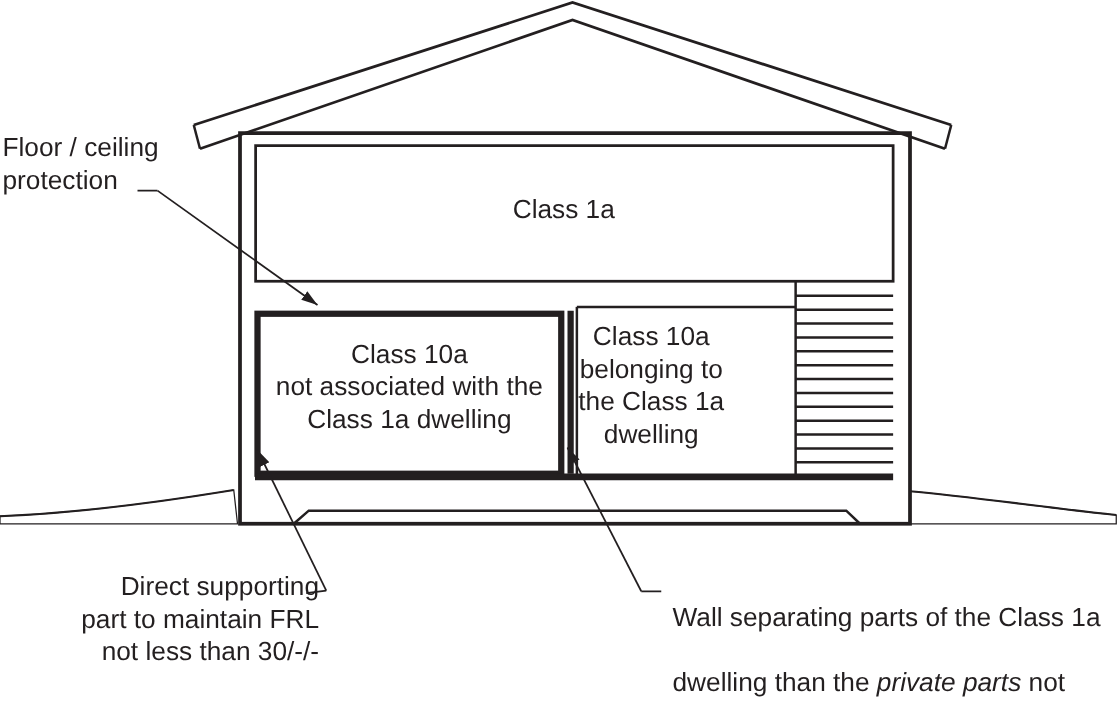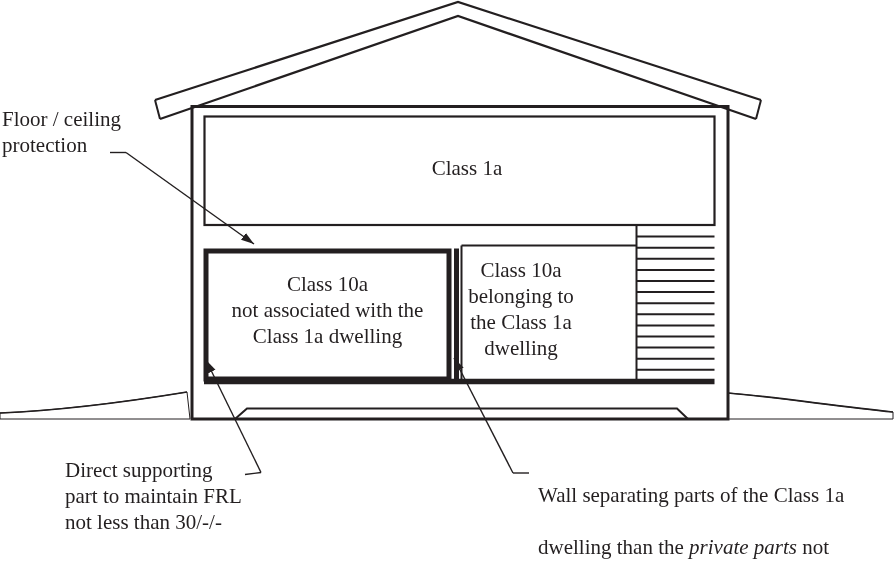--- a/index.html
+++ b/index.html
@@ -1,20 +1,20 @@
 <!DOCTYPE html>
 <html><head>
 <meta charset="utf-8">
 <style>
   html,body { margin:0; padding:0; background:#ffffff; }
   .canvas {
     position:relative;
     width:894px; height:561px;
     background:#ffffff;
-    font-family:Liberation Serif, serif;
+    font-family:Liberation Sans, sans-serif;
     color:#231f20;
     overflow:hidden;
   }
   .canvas svg { position:absolute; left:0; top:0; }
   .ln   { stroke:#231f20; fill:none; }
   .lbl {
     position:absolute;
     font-size:21px;
     line-height:26px;
     white-space:pre-line;
@@ -71,32 +71,32 @@
     <line class="ln" x1="245" y1="474.5" x2="261" y2="472.5" stroke-width="1.4"></line>
     <line class="ln" x1="261" y1="472.5" x2="206" y2="360" stroke-width="1.4" marker-end="url(#arrow)"></line>
 
     <line class="ln" x1="529" y1="473" x2="513" y2="473" stroke-width="1.4"></line>
     <line class="ln" x1="513" y1="473" x2="454" y2="358" stroke-width="1.4" marker-end="url(#arrow)"></line>
   </svg>
 
   <div class="lbl" style="left:2px; top:106px;">Floor / ceiling
 protection</div>
 
-  <div class="lbl center" style="left:212px; top:155px; width:510px;text-align:center;">Class 1a</div>
+  <div class="lbl center" style="left:196px; top:155px; width:510px;text-align:center;">Class 1a</div>
 
   <div class="lbl center" style="left:206px; top:271px; width:243px;">Class 10a
 not associated with the
 Class 1a dwelling</div>
 
   <div class="lbl center" style="left:431px; top:257px; width:180px;">Class 10a
 belonging to
 the Class 1a
 dwelling</div>
 
-  <div class="lbl" style="left:65px; top:457px;">Direct supporting
+  <div class="lbl" style="left:65px; top:457px;text-align:right;">Direct supporting
 part to maintain FRL
 not less than 30/-/-</div>
 
   <div class="lbl" style="left:538px; top:456px; width:356px;">
     <div class="wall-sep-line">Wall separating parts of the Class 1a</div>
     <div class="wall-sep-line"><span>dwelling than the </span><span class="it">private parts</span><span> not</span></div>
     
     
   </div>
 

